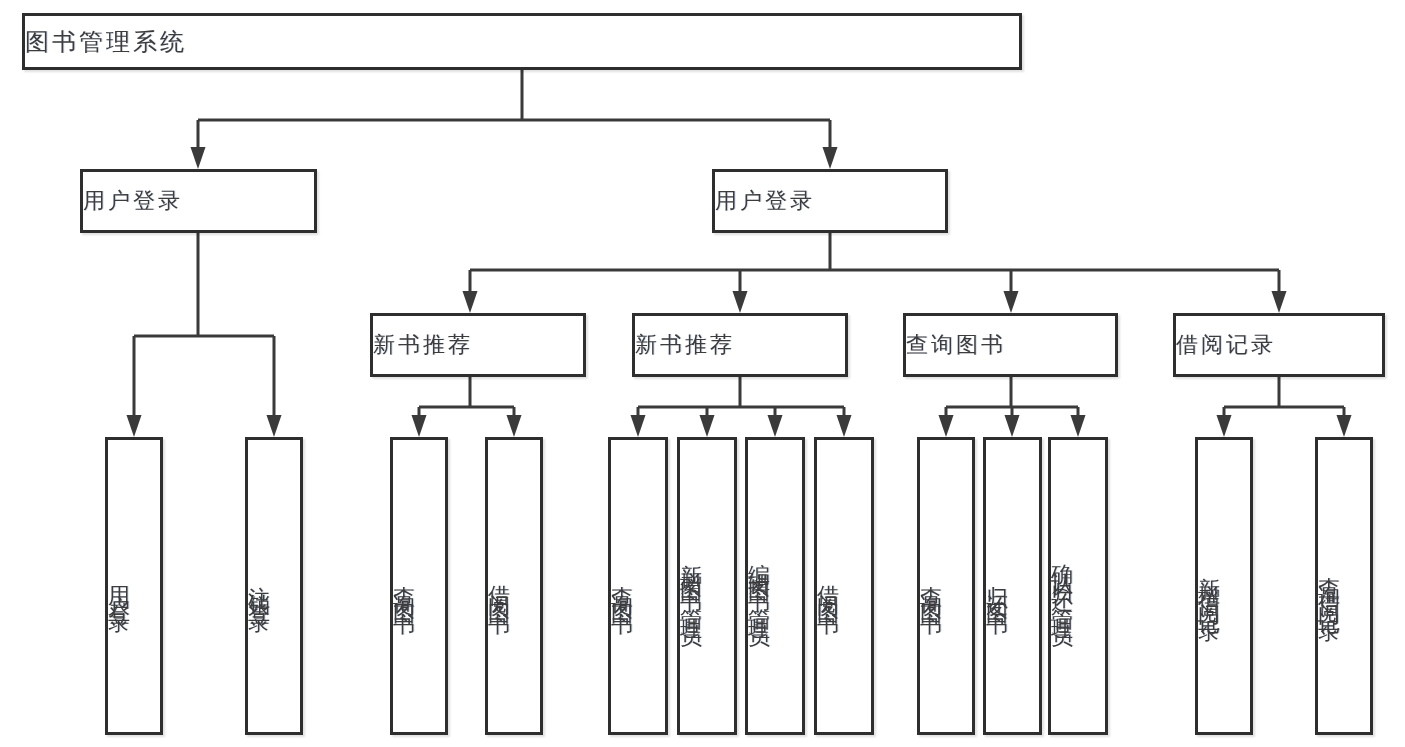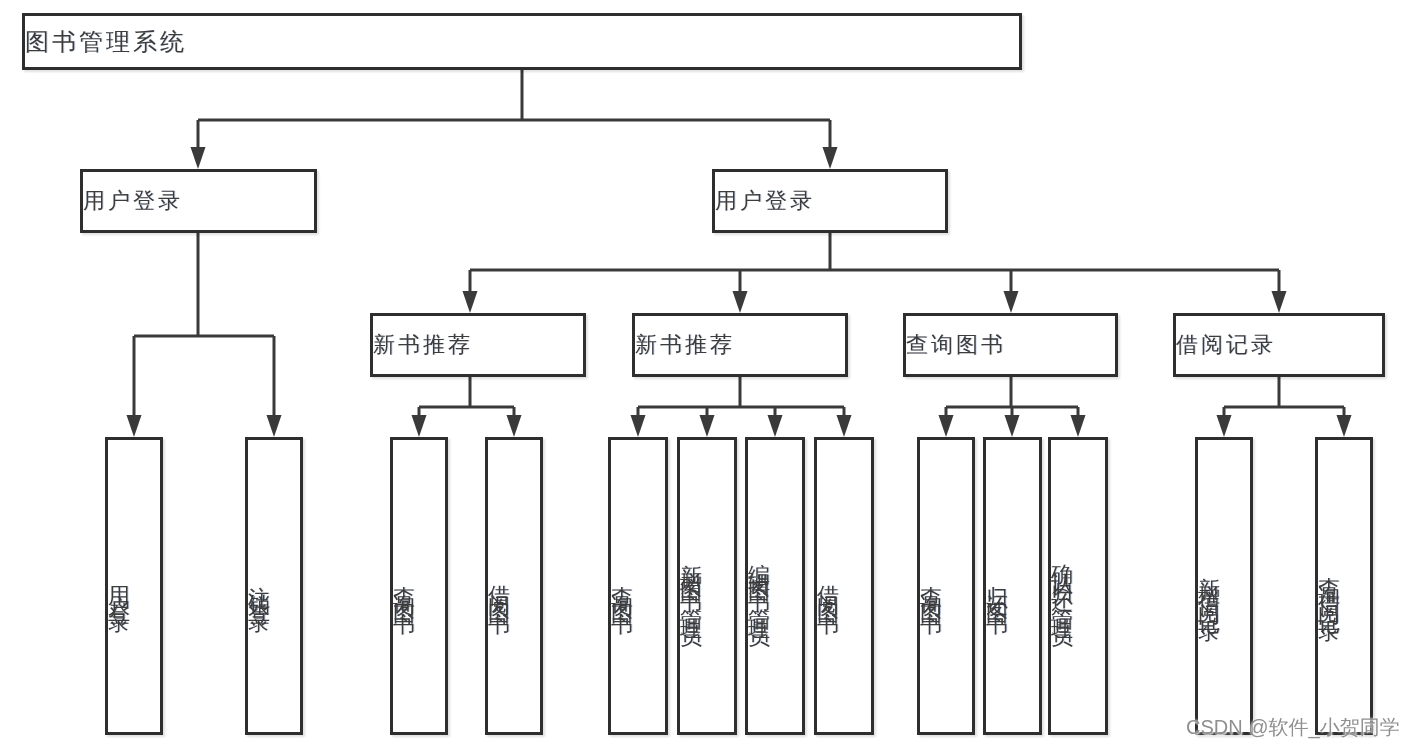--- a/index.html
+++ b/index.html
@@ -176,14 +176,13 @@
     <span class="vlabel">确认归还（管理员）</span>
   </div>
 
   <div class="box" style="left:1195px;top:437px;width:58px;height:298px">
     <span class="vlabel">新增借阅记录</span>
   </div>
   <div class="box" style="left:1315px;top:437px;width:58px;height:298px">
     <span class="vlabel">查询借阅记录</span>
   </div>
 
-  <div id="watermark">CSDN @软件_小贺同学</div>
 </div>
 
 </body></html>

